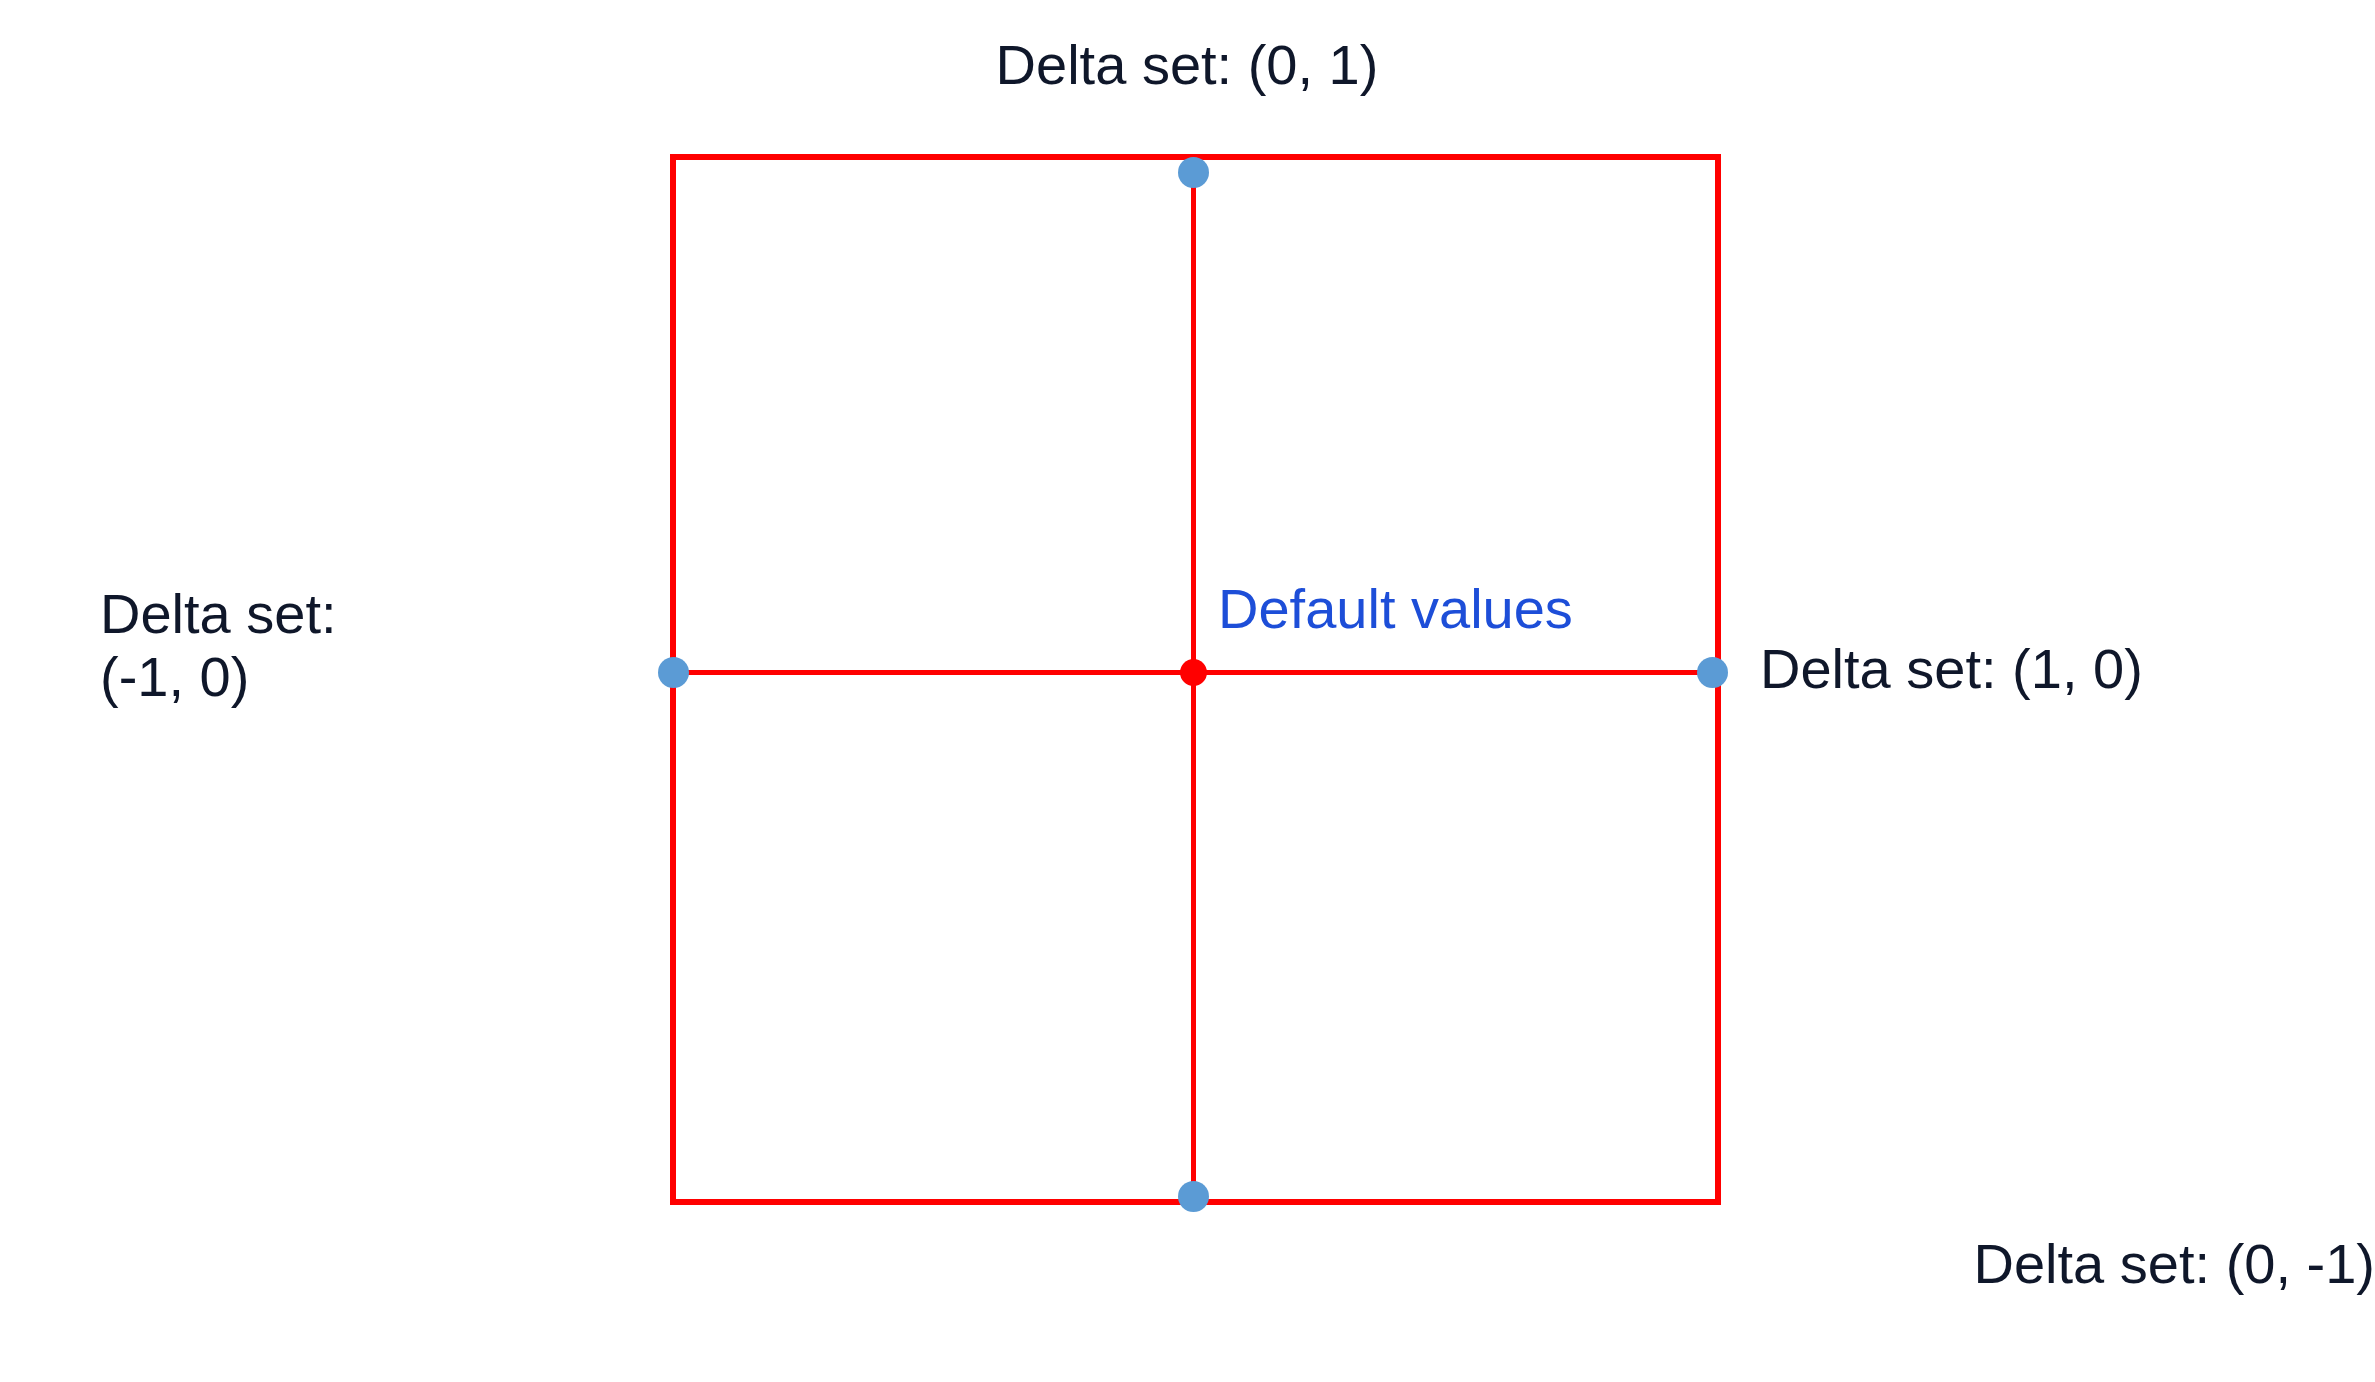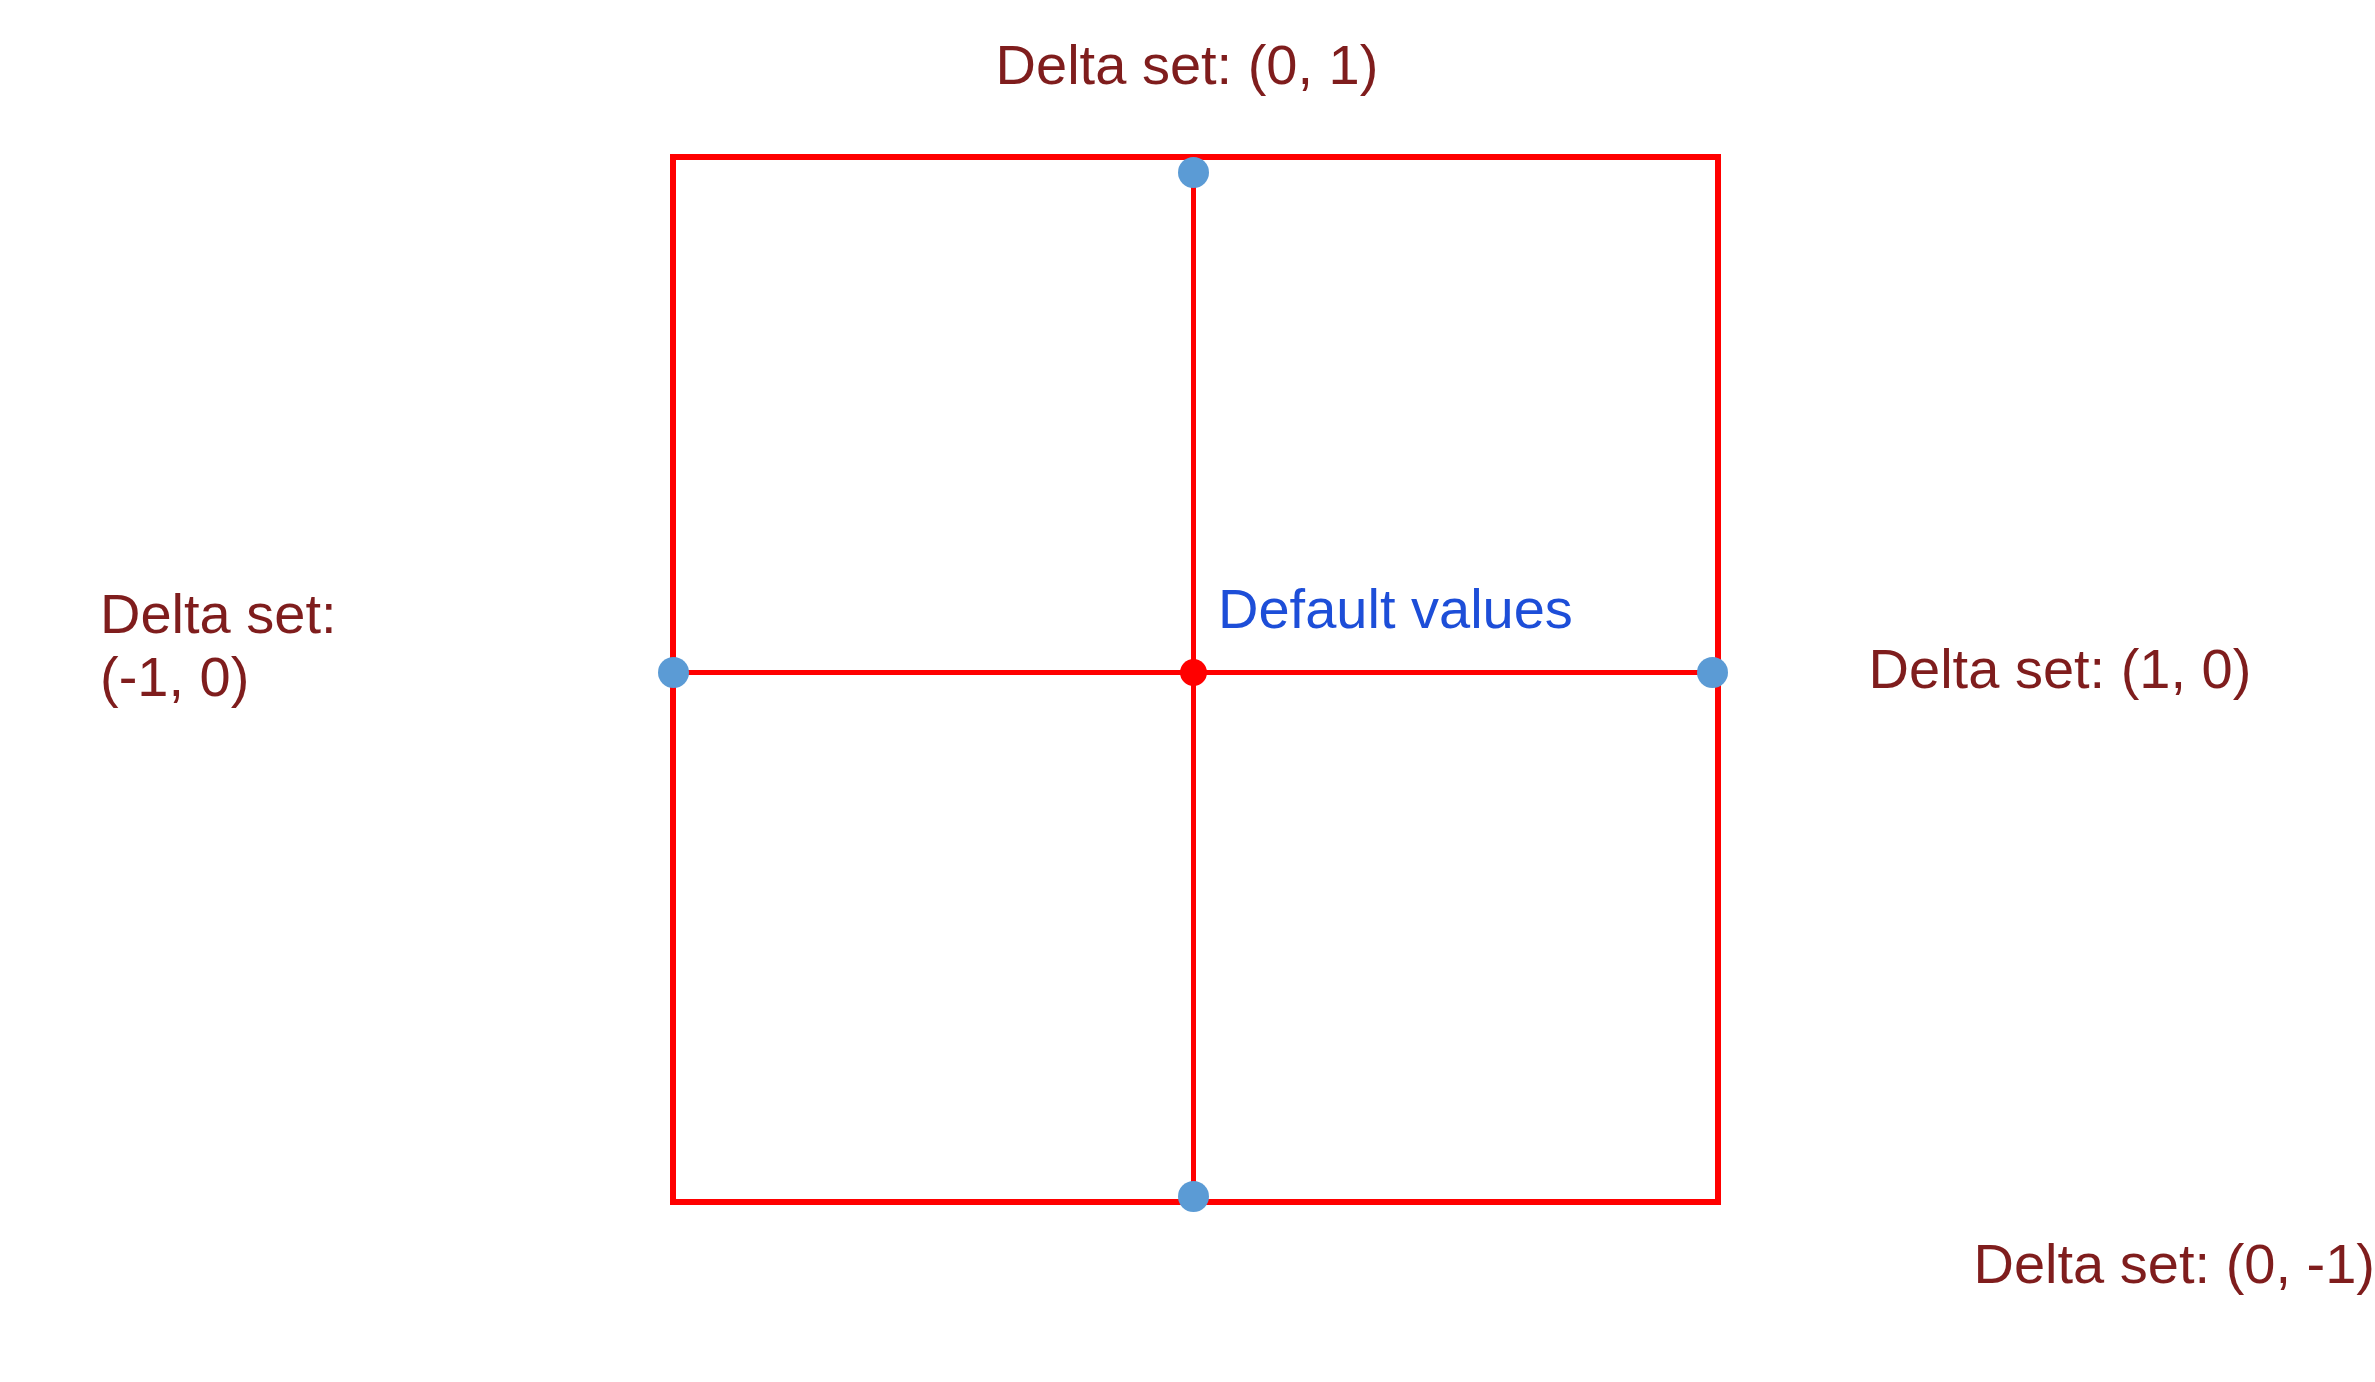--- a/index.html
+++ b/index.html
@@ -74,21 +74,21 @@
   .node-left   { left: 658px;  top: 657px;  }
   .node-right  { left: 1697px; top: 657px;  }
   .node-center { left: 1180px; top: 659px;  }
 
   
   .label {
     position: absolute;
     font-size: 56px;
     line-height: 1.12;
     white-space: pre-line;
-    color: #7f1d1d;
+    color: #0f172a;
     letter-spacing: 0px;
   }
 
   .label-top {
     left: 0;
     top: 34px;
     width: 2375px;
     text-align: center;
     
     transform: translateX(-0.5px);
@@ -105,21 +105,21 @@
     left: 100px;
     top: 583px;
     width: 560px;
     text-align: left;
   }
 
   .label-right {
     left: 1760px;
     top: 638px;
     width: 600px;
-    text-align: center;
+    text-align: left;
   }
 
   .label-center {
     left: 1218px;
     top: 578px;
     color: #1d4ed8;
     text-align: left;
   }
 </style>
 </head>

